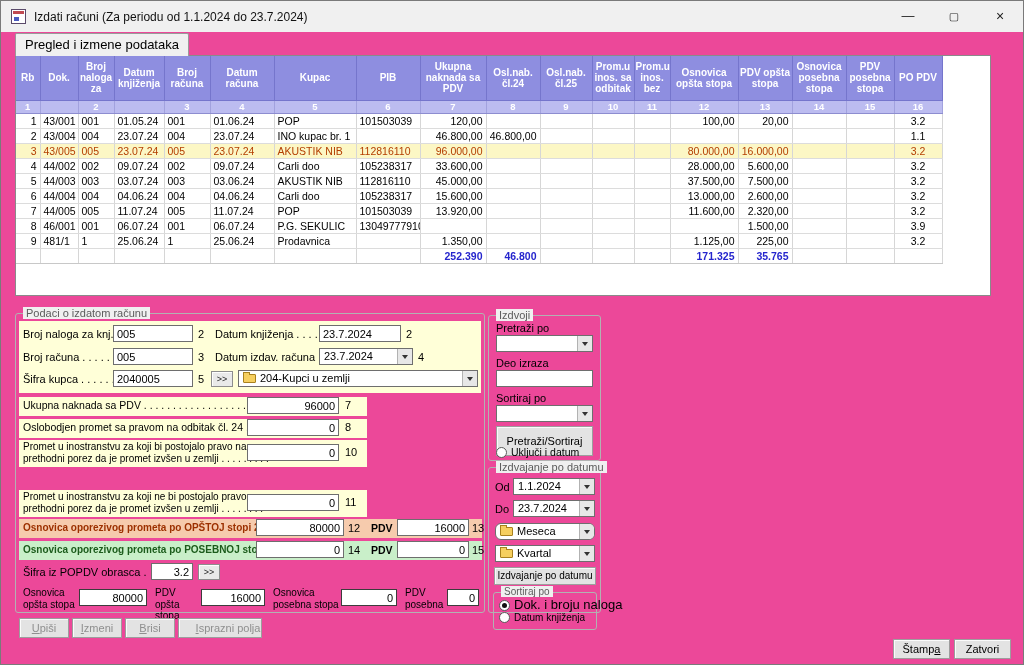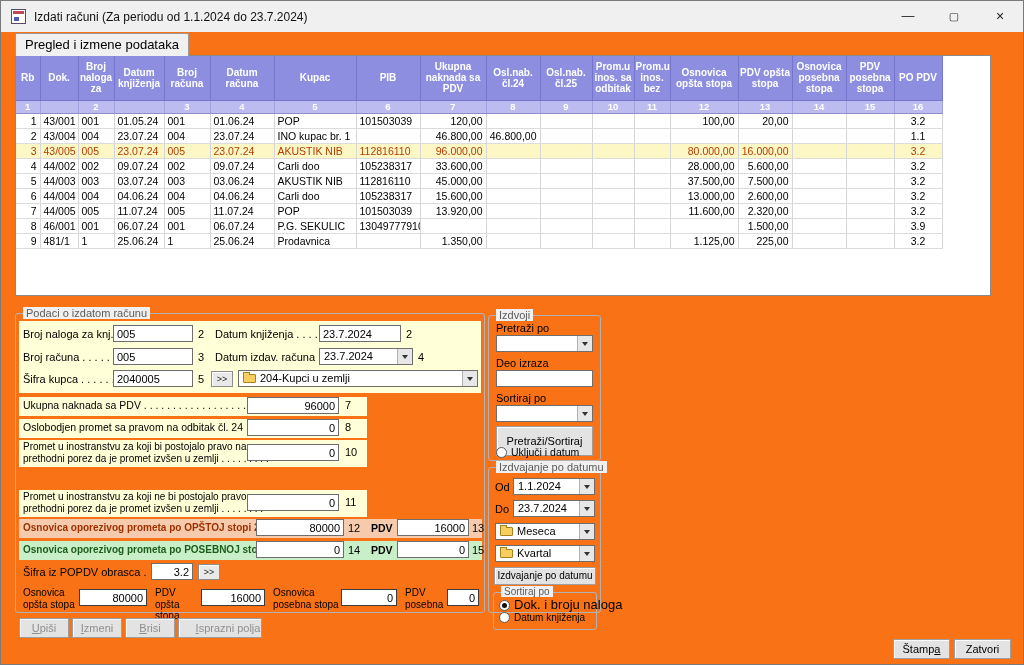--- a/index.html
+++ b/index.html
@@ -1,17 +1,17 @@
 <!DOCTYPE html>
 <html><head>
 <meta charset="utf-8">
 <style>
   * { margin:0; padding:0; box-sizing:border-box; }
   html,body { width:1024px; height:665px; font-family:"Liberation Sans",sans-serif; background:#fff; }
-  .window { position:relative; width:1024px; height:665px; background:#f97316; border:1px solid #7a7a7a; overflow:hidden; }
+  .window { position:relative; width:1024px; height:665px; background:#ec4899; border:1px solid #7a7a7a; overflow:hidden; }
 
   
   .titlebar { position:absolute; left:0; top:0; right:0; height:31px; background:#f0f0f0; }
   .title-icon { position:absolute; left:10px; top:8px; width:15px; height:15px; border:1px solid #5a4a6a; background:#fff; }
   .title-icon::before { content:""; position:absolute; left:1px; top:1px; right:1px; height:3px; background:#c04a52; }
   .title-icon::after { content:""; position:absolute; left:2px; top:7px; width:5px; height:4px; background:#4a5ac0; }
   .title-text { position:absolute; left:33px; top:9px; font-size:12px; color:#111; white-space:nowrap; }
   .win-btn { position:absolute; top:0; width:46px; height:31px; text-align:center; line-height:30px; font-size:13px; color:#222; cursor:default; }
   .win-min { right:92px; } .win-max { right:46px; font-size:11px; } .win-close { right:0; font-size:14px; }
 
@@ -335,20 +335,40 @@
             <td class="ar"></td>
             <td class="ar"></td>
             <td class="ar"></td>
             <td class="ar"></td>
             <td class="ar">1.125,00</td>
             <td class="ar">225,00</td>
             <td class="ar"></td>
             <td class="ar"></td>
             <td class="ac">3.2</td>
           </tr>
+          <tr class="trow">
+            <td class="ar"></td>
+            <td class="al"></td>
+            <td class="al"></td>
+            <td class="al"></td>
+            <td class="al"></td>
+            <td class="al"></td>
+            <td class="al"></td>
+            <td class="al"></td>
+            <td class="ar">252.390</td>
+            <td class="ar">46.800</td>
+            <td class="ar"></td>
+            <td class="ar"></td>
+            <td class="ar"></td>
+            <td class="ar">171.325</td>
+            <td class="ar">35.765</td>
+            <td class="ar"></td>
+            <td class="ar"></td>
+            <td class="ac"></td>
+          </tr>
         </tbody>
       </table>
   </div>
 
   <div class="groupbox" style="left:14px; top:312px; width:470px; height:300px;">
     <span class="gb-title">Podaci o izdatom računu</span>
   </div>
 
   <div class="ypanel" style="left:18px; top:320px; width:462px; height:72px;"></div>
 
@@ -457,21 +477,21 @@
     <span class="lab" style="left:6px; top:13px;">Od</span>
     <div class="combo" style="left:24px; top:10px; width:82px;">
       <span>1.1.2024</span>
       <span class="dd"></span>
     </div>
     <span class="lab" style="left:6px; top:35px;">Do</span>
     <div class="combo" style="left:24px; top:32px; width:82px;">
       <span>23.7.2024</span>
       <span class="dd"></span>
     </div>
-    <div class="combo" style="left:6px; top:55px; width:100px;">
+    <div class="combo" style="left:6px; top:55px; width:100px;border-radius:6px;">
       <span class="folder"></span><span>Meseca</span>
       <span class="dd"></span>
     </div>
     <div class="combo" style="left:6px; top:77px; width:100px;">
       <span class="folder"></span><span>Kvartal</span>
       <span class="dd"></span>
     </div>
     <button class="btn" style="left:5px; top:99px; width:102px; height:18px; line-height:16px; font-size:10px;">Izdvajanje po datumu</button>
     <div class="groupbox" style="left:4px; top:124px; width:104px; height:38px;">
       <span class="gb-title" style="font-size:10px;">Sortiraj po</span>

